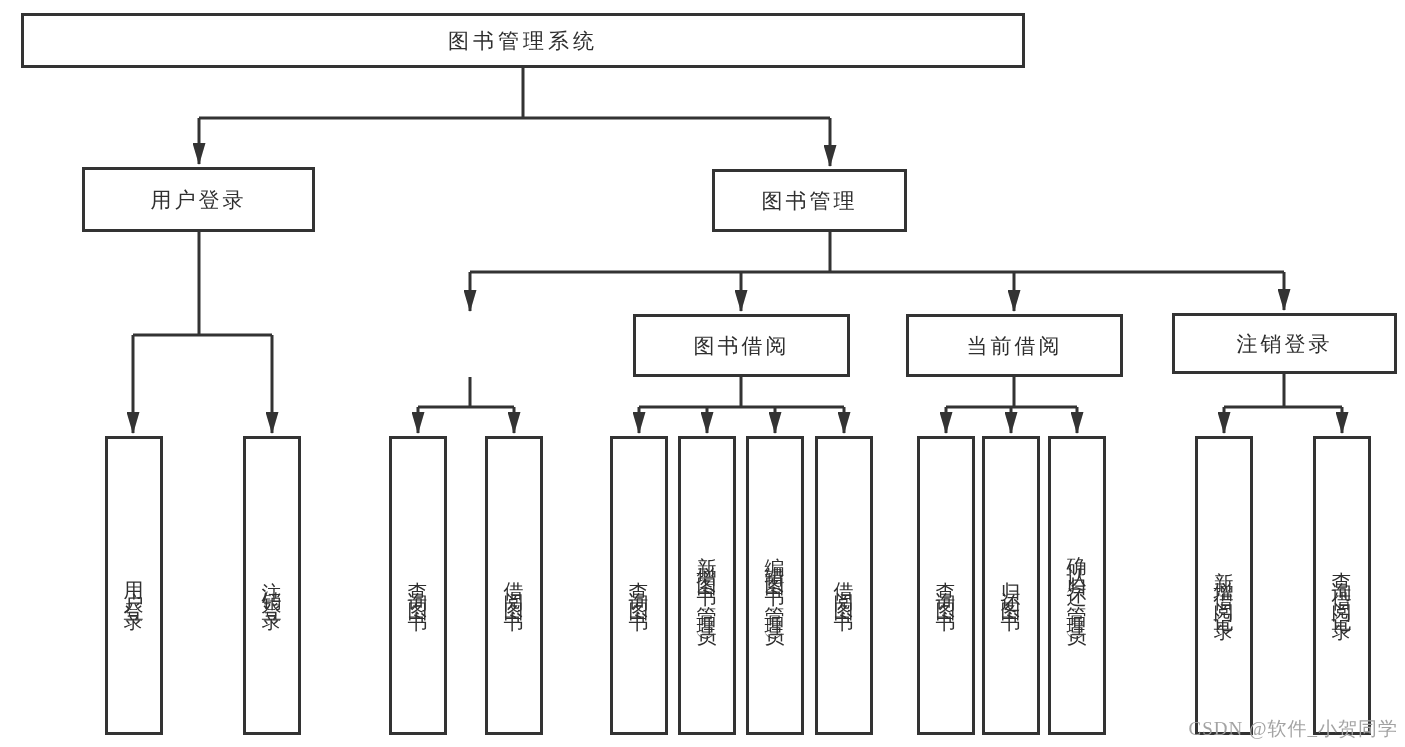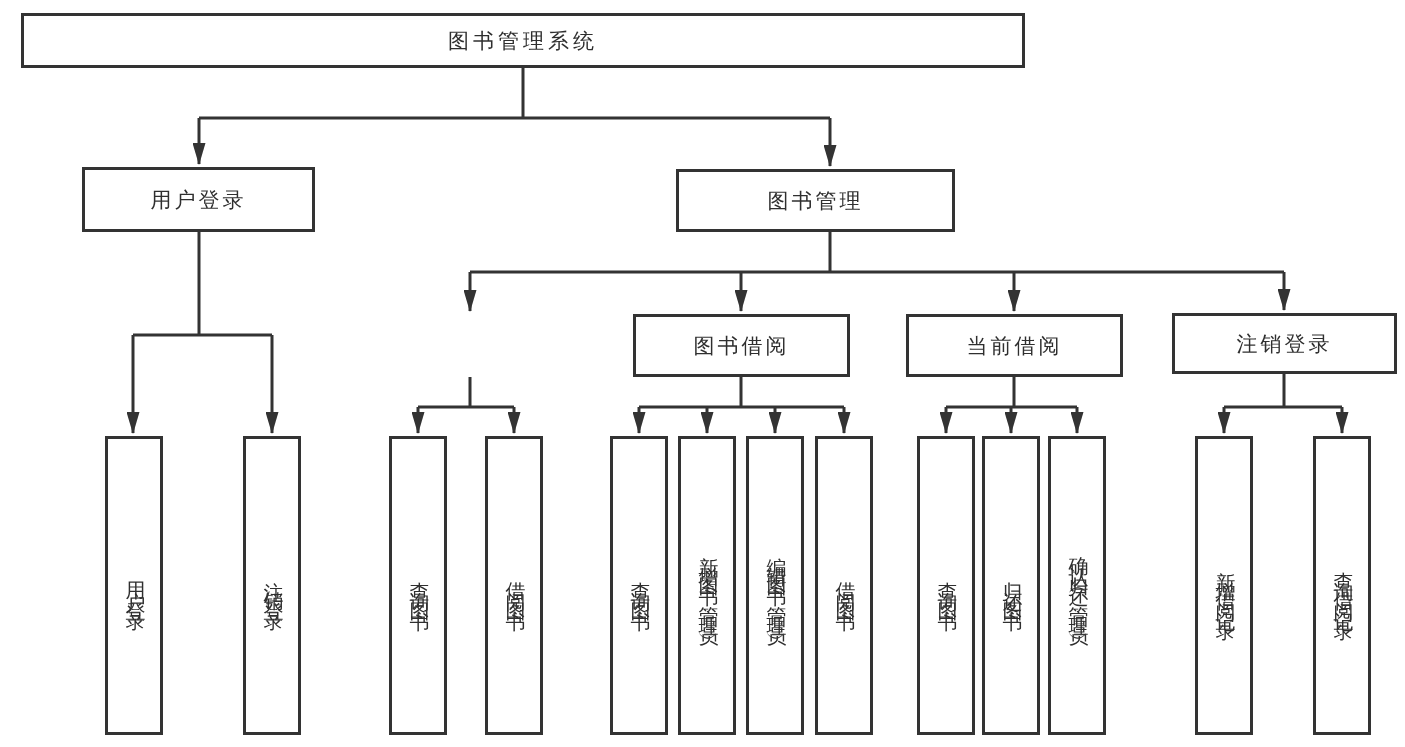--- a/index.html
+++ b/index.html
@@ -1,21 +1,21 @@
 <!DOCTYPE html>
 <html><head>
 <meta charset="utf-8">
 <style>
   html, body { margin: 0; padding: 0; background: #ffffff; }
   #stage {
     position: relative;
     width: 1405px;
     height: 747px;
     background: #ffffff;
-    font-family: Liberation Mono, monospace;
+    font-family: Liberation Serif, serif;
     color: #2f2f2f;
     overflow: hidden;
   }
   #stage svg.connectors {
     position: absolute;
     left: 0; top: 0;
     width: 1405px; height: 747px;
     pointer-events: none;
   }
   .box {
@@ -100,21 +100,21 @@
     </g>
   </svg>
 
   <div class="box h title" style="left:21px;top:13px;width:1004px;height:55px">
     <span>图书管理系统</span>
   </div>
 
   <div class="box h" style="left:82px;top:167px;width:233px;height:65px">
     <span>用户登录</span>
   </div>
-  <div class="box h" style="left:676px;top:169px;width:279px;height:63px">
+  <div class="box h" style="left:712px;top:169px;width:195px;height:63px">
     <span>图书管理</span>
   </div>
 
   <div class="box h" style="left:906px;top:314px;width:217px;height:63px">
     <span>当前借阅</span>
   </div>
   <div class="box h" style="left:633px;top:314px;width:217px;height:63px">
     <span>图书借阅</span>
   </div>
   <div class="box h" style="left:1172px;top:313px;width:225px;height:61px">
@@ -154,14 +154,15 @@
   <div class="box leaf" style="left:1048px">
     <span>确认归还（管理员）</span>
   </div>
   <div class="box leaf" style="left:1195px">
     <span>新增借阅记录</span>
   </div>
   <div class="box leaf" style="left:1313px">
     <span>查询借阅记录</span>
   </div>
 
+  <div class="watermark">CSDN @软件_小贺同学</div>
 
 </div>
 
 </body></html>

